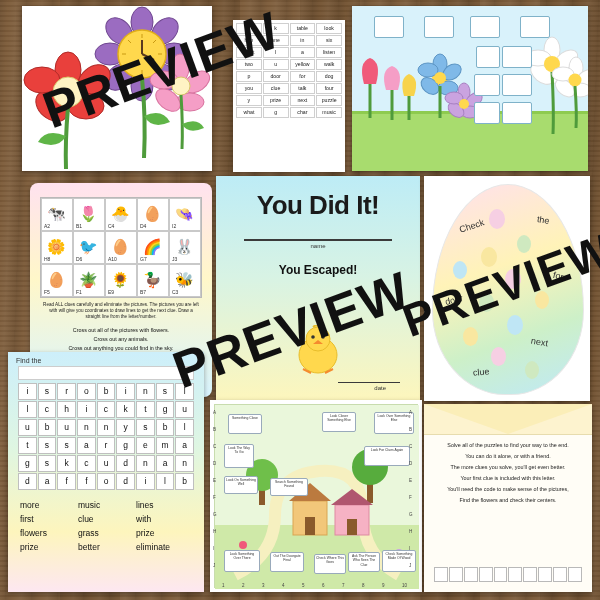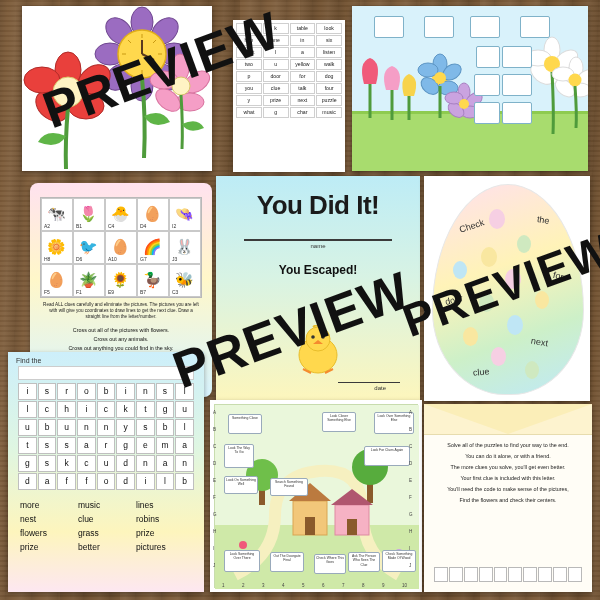--- a/index.html
+++ b/index.html
@@ -481,29 +481,29 @@
       <div class="ws-cell">o</div>
       <div class="ws-cell">d</div>
       <div class="ws-cell">i</div>
       <div class="ws-cell">l</div>
       <div class="ws-cell">b</div>
     </div>
   <div class="ws-words" id="ws-words">
       <div class="ws-word">more</div>
       <div class="ws-word">music</div>
       <div class="ws-word">lines</div>
-      <div class="ws-word">nest</div>
+      <div class="ws-word">first</div>
       <div class="ws-word">clue</div>
-      <div class="ws-word">robins</div>
+      <div class="ws-word">with</div>
       <div class="ws-word">flowers</div>
       <div class="ws-word">grass</div>
       <div class="ws-word">prize</div>
       <div class="ws-word">prize</div>
       <div class="ws-word">better</div>
-      <div class="ws-word">pictures</div>
+      <div class="ws-word">eliminate</div>
     </div>
 </div>
 
 <div class="card" id="board-card">
   <div class="board-inner">
     <svg width="204" height="184" viewBox="0 0 204 184" style="position:absolute;left:0;top:0">
       <rect x="0" y="0" width="204" height="184" fill="#eaf7db"></rect>
       <path d="M0 120 h204 v64 h-204z" fill="#cfe9a8"></path>
 
       <path d="M20 170 q40 -20 40 -60 q0 -40 44 -44 q44 -4 44 44 q0 40 36 60" stroke="#f6f0c0" stroke-width="12" fill="none"></path>

